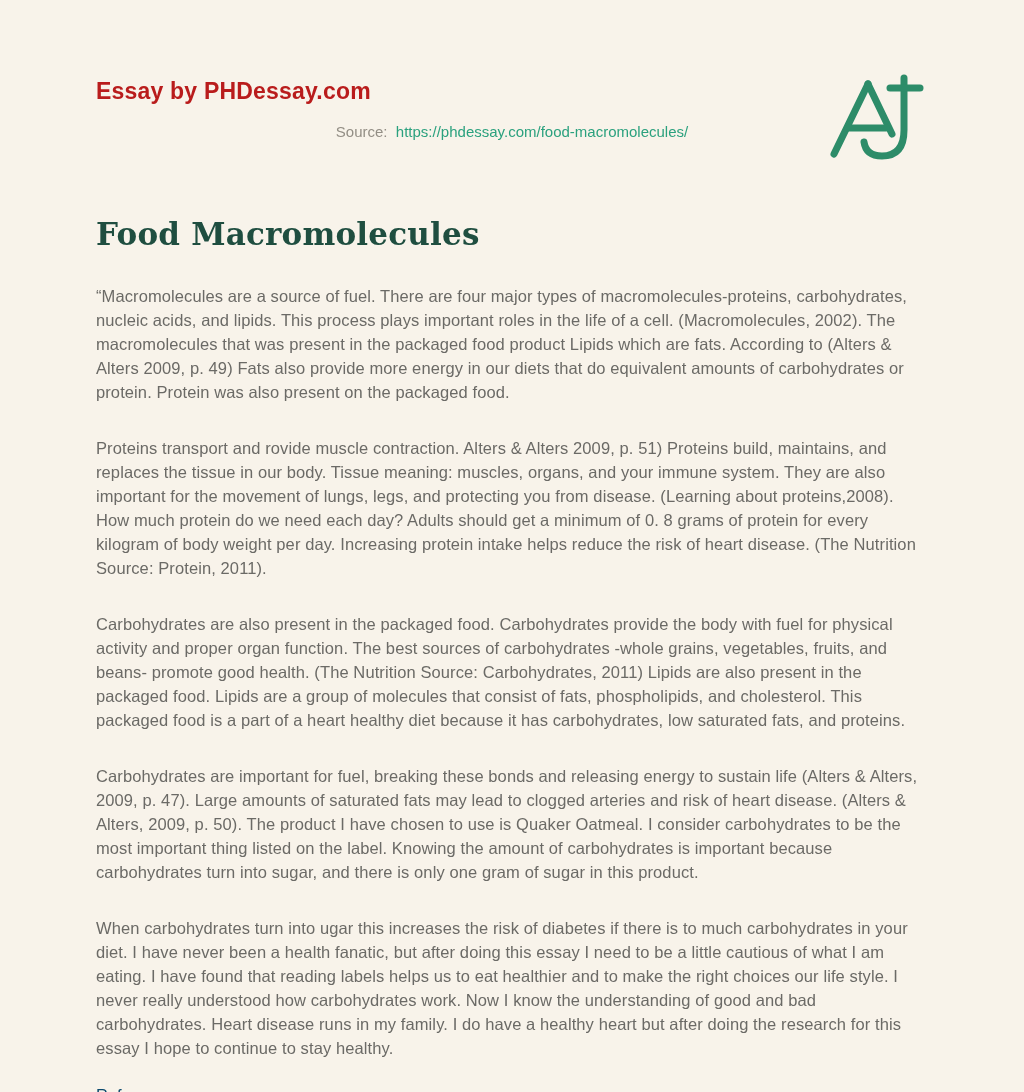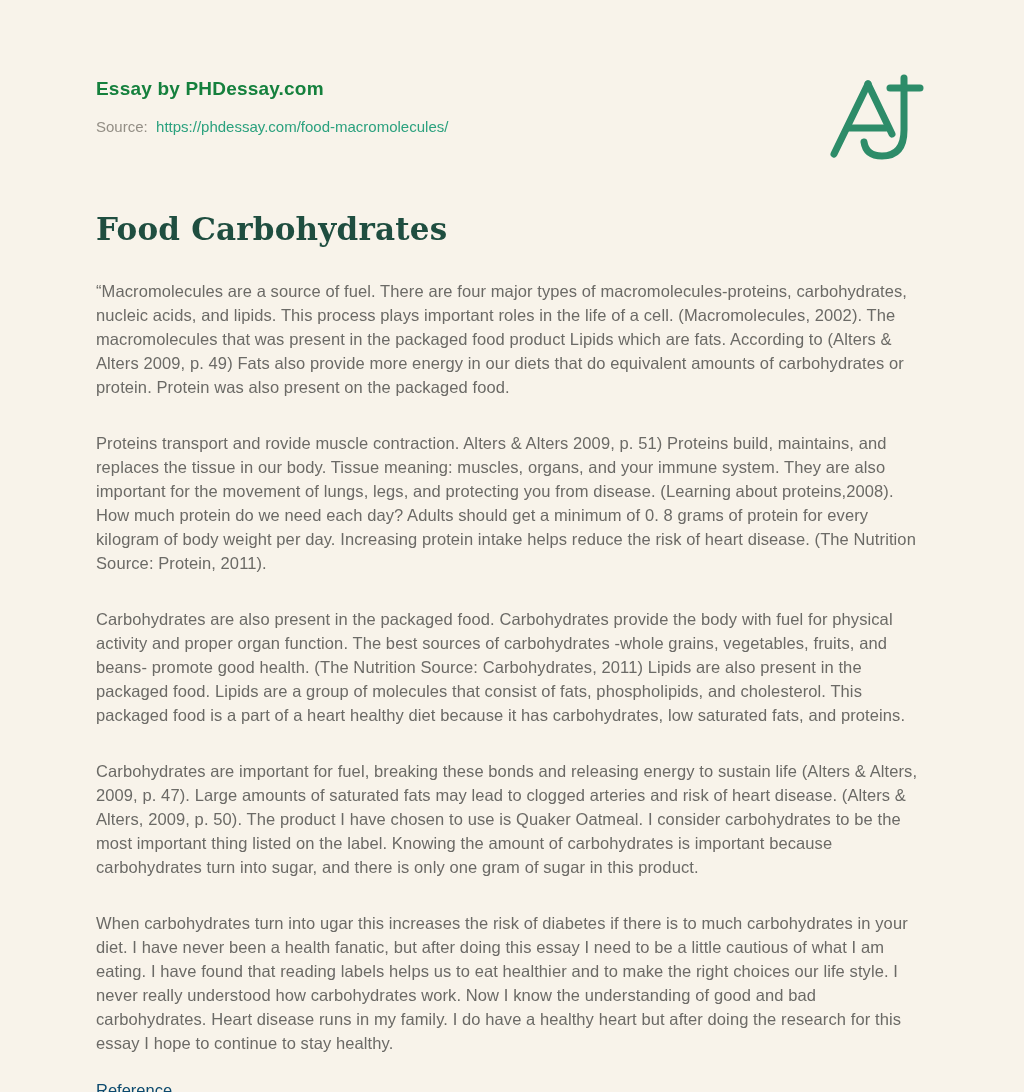--- a/index.html
+++ b/index.html
@@ -17,30 +17,31 @@
   }
 
   .page {
     width: 1024px;
     height: 1092px;
     padding: 78px 96px 0 96px;
     position: relative;
   }
 
   .byline {
-    font-size: 19px;
+    font-size: 23px;
     font-weight: 700;
-    color: #15803d;
+    color: #b91c1c;
     letter-spacing: 0.2px;
   }
 
   .source-line {
     margin-top: 18px;
     font-size: 15px;
     color: #938E85;
+    text-align: center;
   }
 
   .source-link {
     color: #2BA17E;
     text-decoration: none;
     cursor: pointer;
   }
 
   .logo {
     position: absolute;
@@ -110,21 +111,21 @@
       <path d="M48 14 L72 64"></path>
 
       <path d="M28 58 L66 58"></path>
 
       <path d="M84 8 L84 60 Q84 86 62 86 Q46 86 44 72"></path>
 
       <path d="M70 18 L100 18"></path>
     </svg>
   </div>
 
-  <h1 class="title">Food Carbohydrates</h1>
+  <h1 class="title">Food Macromolecules</h1>
 
   <div class="body-text">
     <p>“Macromolecules are a source of fuel. There are four major types of macromolecules-proteins, carbohydrates, nucleic acids, and lipids. This process plays important roles in the life of a cell. (Macromolecules, 2002). The macromolecules that was present in the packaged food product Lipids which are fats. According to (Alters &amp; Alters 2009, p. 49) Fats also provide more energy in our diets that do equivalent amounts of carbohydrates or protein. Protein was also present on the packaged food.</p>
     <p>Proteins transport and rovide muscle contraction. Alters &amp; Alters 2009, p. 51) Proteins build, maintains, and replaces the tissue in our body. Tissue meaning: muscles, organs, and your immune system. They are also important for the movement of lungs, legs, and protecting you from disease. (Learning about proteins,2008). How much protein do we need each day? Adults should get a minimum of 0. 8 grams of protein for every kilogram of body weight per day. Increasing protein intake helps reduce the risk of heart disease. (The Nutrition Source: Protein, 2011).</p>
     <p>Carbohydrates are also present in the packaged food. Carbohydrates provide the body with fuel for physical activity and proper organ function. The best sources of carbohydrates -whole grains, vegetables, fruits, and beans- promote good health. (The Nutrition Source: Carbohydrates, 2011) Lipids are also present in the packaged food. Lipids are a group of molecules that consist of fats, phospholipids, and cholesterol. This packaged food is a part of a heart healthy diet because it has carbohydrates, low saturated fats, and proteins.</p>
     <p>Carbohydrates are important for fuel, breaking these bonds and releasing energy to sustain life (Alters &amp; Alters, 2009, p. 47). Large amounts of saturated fats may lead to clogged arteries and risk of heart disease. (Alters &amp; Alters, 2009, p. 50). The product I have chosen to use is Quaker Oatmeal. I consider carbohydrates to be the most important thing listed on the label. Knowing the amount of carbohydrates is important because carbohydrates turn into sugar, and there is only one gram of sugar in this product.</p>
     <p>When carbohydrates turn into ugar this increases the risk of diabetes if there is to much carbohydrates in your diet. I have never been a health fanatic, but after doing this essay I need to be a little cautious of what I am eating. I have found that reading labels helps us to eat healthier and to make the right choices our life style. I never really understood how carbohydrates work. Now I know the understanding of good and bad carbohydrates. Heart disease runs in my family. I do have a healthy heart but after doing the research for this essay I hope to continue to stay healthy.</p>
   </div>
 
   <div class="reference-heading">Reference</div>

